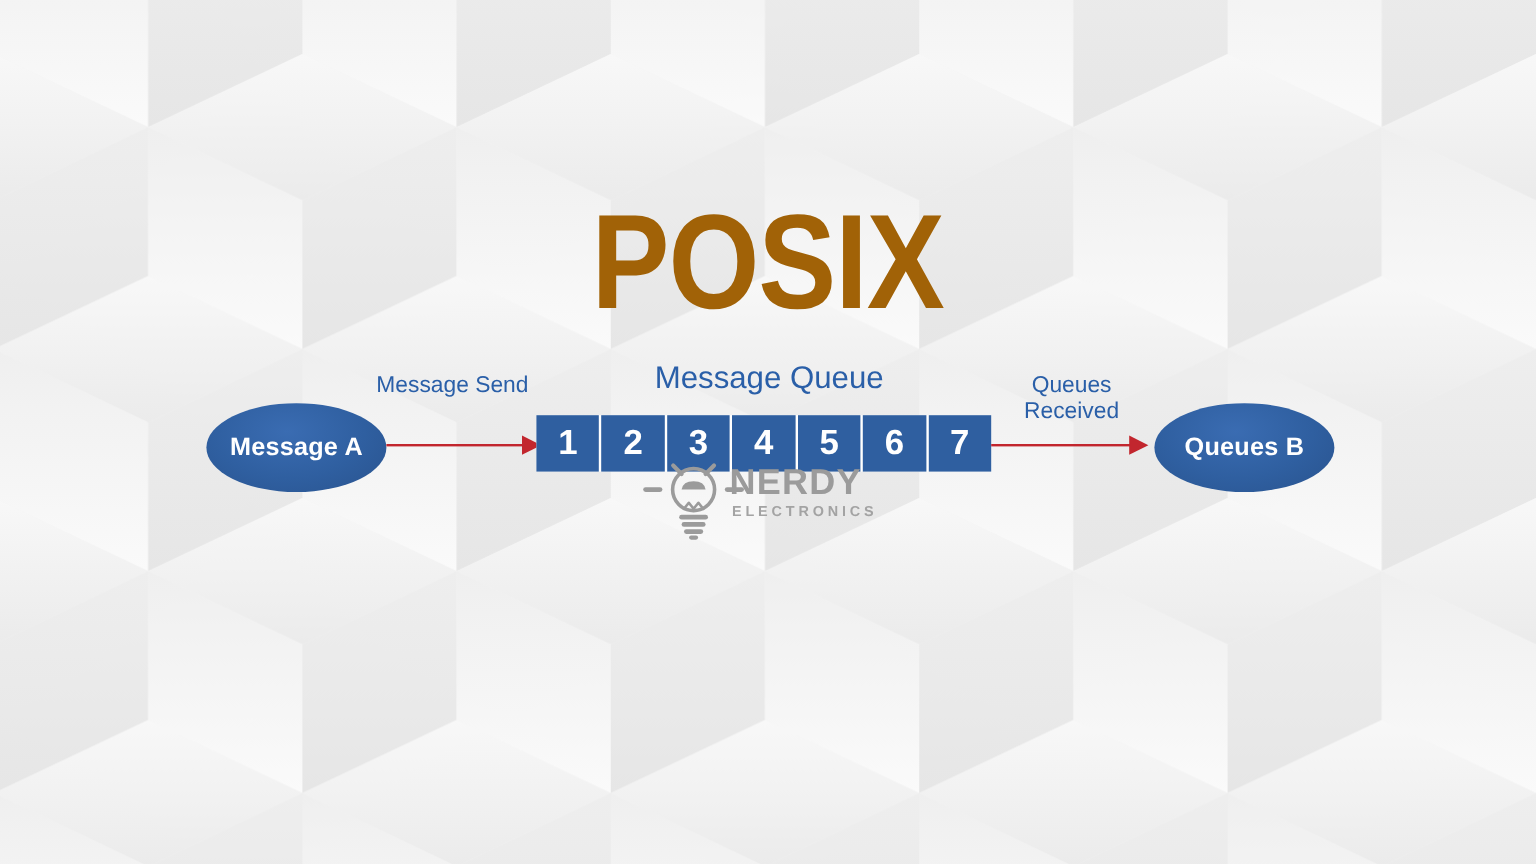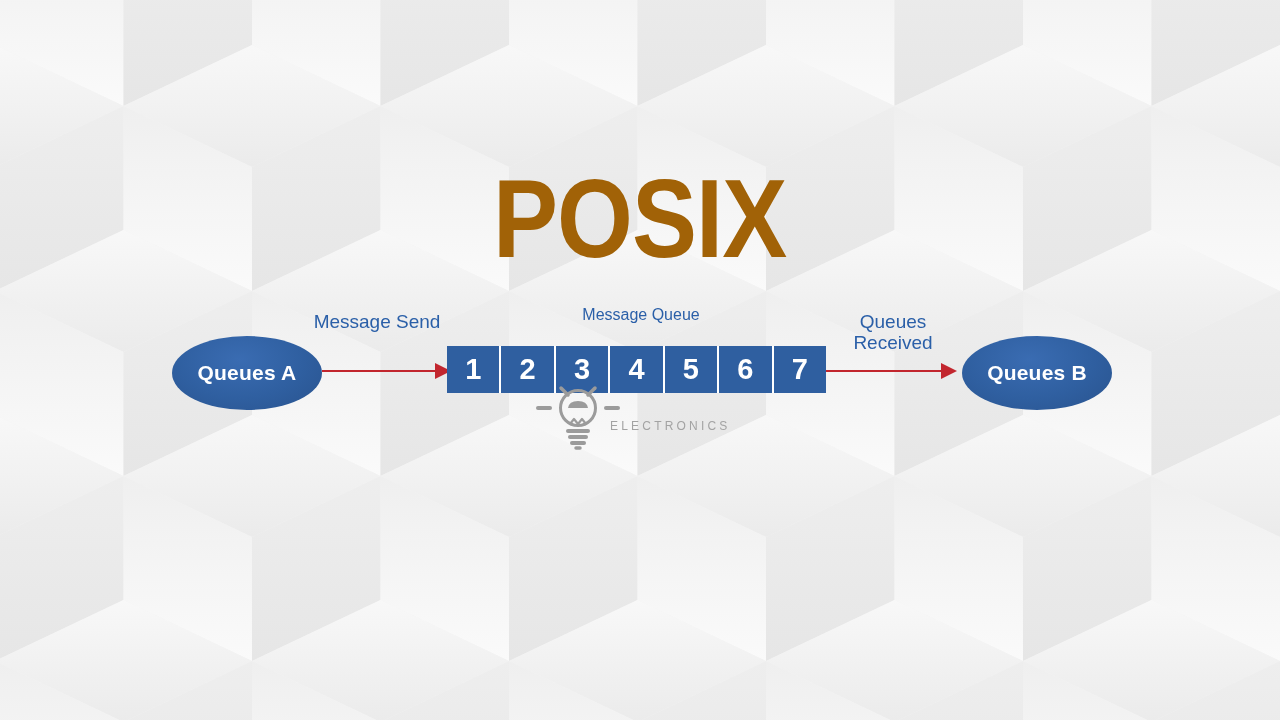--- a/index.html
+++ b/index.html
@@ -33,21 +33,21 @@
   }
   .ellipse-a{left:172px;top:336px;}
   .ellipse-b{left:962px;top:336px;}
 
   .flow-label{
     position:absolute;color:#2A5FA8;font-weight:400;text-align:center;
     font-size:19px;line-height:21px;
   }
   .label-send{left:307px;top:311px;width:140px;}
   .label-received{left:818px;top:311px;width:150px;}
-  .label-queue{left:525px;top:303px;width:232px;font-size:16px;line-height:23px;}
+  .label-queue{left:525px;top:303px;width:232px;font-size:26px;line-height:23px;}
 
   .arrow-line{position:absolute;top:370px;height:2px;background:#C2262E;}
   .arrow-line-1{left:322px;width:113px;}
   .arrow-line-2{left:826px;width:116px;}
   .arrow-head{
     position:absolute;top:363px;width:0;height:0;
     border-top:8px solid transparent;border-bottom:8px solid transparent;
     border-left:16px solid #C2262E;
   }
   .arrow-head-1{left:435px;}
@@ -63,21 +63,21 @@
   }
 
   
   .watermark{position:absolute;left:530px;top:372px;width:230px;height:78px;color:#9B9B9B;}
   .wm-bulb{position:absolute;left:0;top:0;}
   .wm-name{
     position:absolute;left:78px;top:14px;font-size:30px;font-weight:700;
     letter-spacing:1px;color:#9B9B9B;white-space:nowrap;
   }
   .wm-sub{
-    position:absolute;left:80px;top:47px;font-size:12px;font-weight:400;
+    position:absolute;left:80px;top:47px;font-size:12px;font-weight:700;
     letter-spacing:3.2px;color:#a3a3a3;white-space:nowrap;
   }
 </style>
 </head>
 <body>
 
 <div class="slide">
 
   <svg class="bg" width="1280" height="720" viewBox="0 0 1280 720" aria-hidden="true">
     <defs>
@@ -111,21 +111,21 @@
     <rect x="0" y="0" width="1280" height="720" fill="url(#cubes)"></rect>
   </svg>
 
   <div class="title">
     <span class="squeeze">POSIX</span>
   </div>
 
   <div>
 
     <div class="ellipse ellipse-a">
-      <span>Queues A</span>
+      <span>Message A</span>
     </div>
 
     <div class="flow-label label-send">Message Send</div>
 
     <div class="arrow-line arrow-line-1"></div>
     <div class="arrow-head arrow-head-1"></div>
 
     <div class="flow-label label-queue">Message Queue</div>
 
     <div class="queue">
@@ -163,17 +163,18 @@
         <polyline points="40,52 44,47 48,52 52,47 56,52" stroke-width="2.2" stroke-linejoin="round"></polyline>
 
         <line x1="38" y1="59" x2="58" y2="59" stroke-width="4"></line>
         <line x1="40" y1="65" x2="56" y2="65" stroke-width="4"></line>
         <line x1="42" y1="71" x2="54" y2="71" stroke-width="4"></line>
         <line x1="46" y1="76" x2="50" y2="76" stroke-width="3.5"></line>
       </g>
 
       <path d="M38 36 q1 -7 10 -7 q9 0 10 7 z" fill="#9B9B9B"></path>
     </svg>
+    <div class="wm-name">NERDY</div>
     <div class="wm-sub">ELECTRONICS</div>
   </div>
 
 
 </div>
 
 </body></html>

